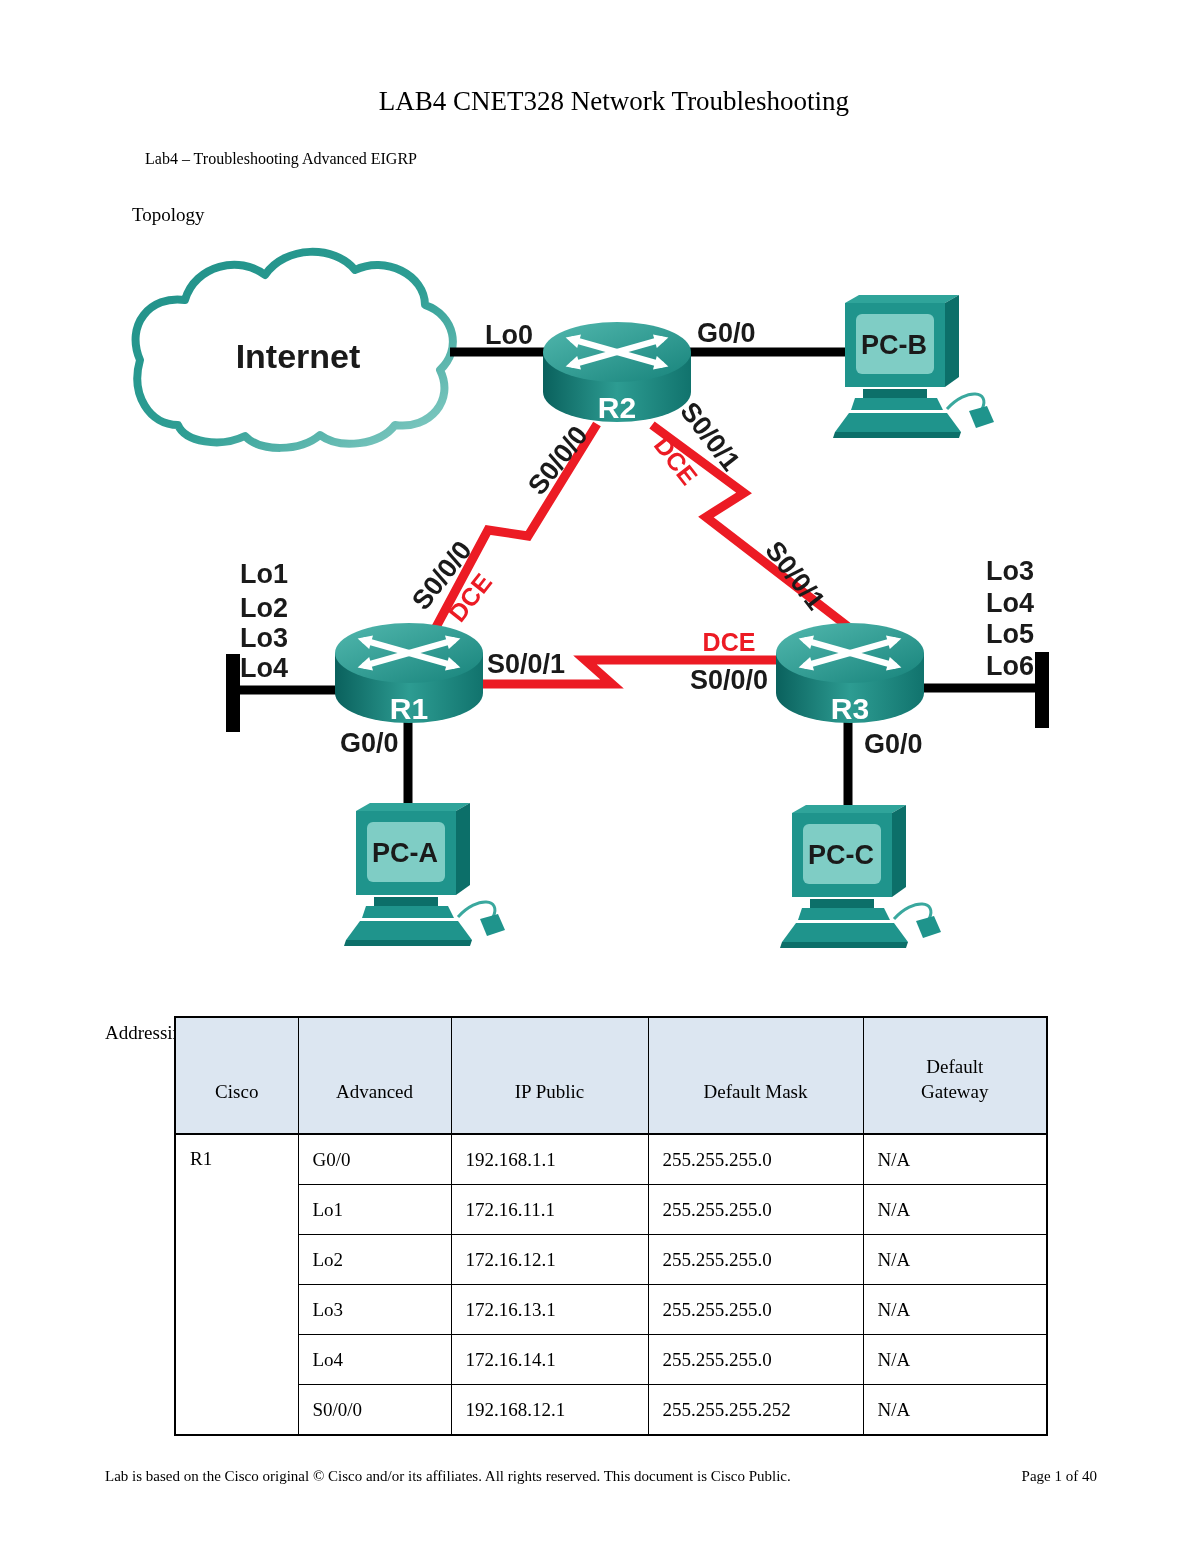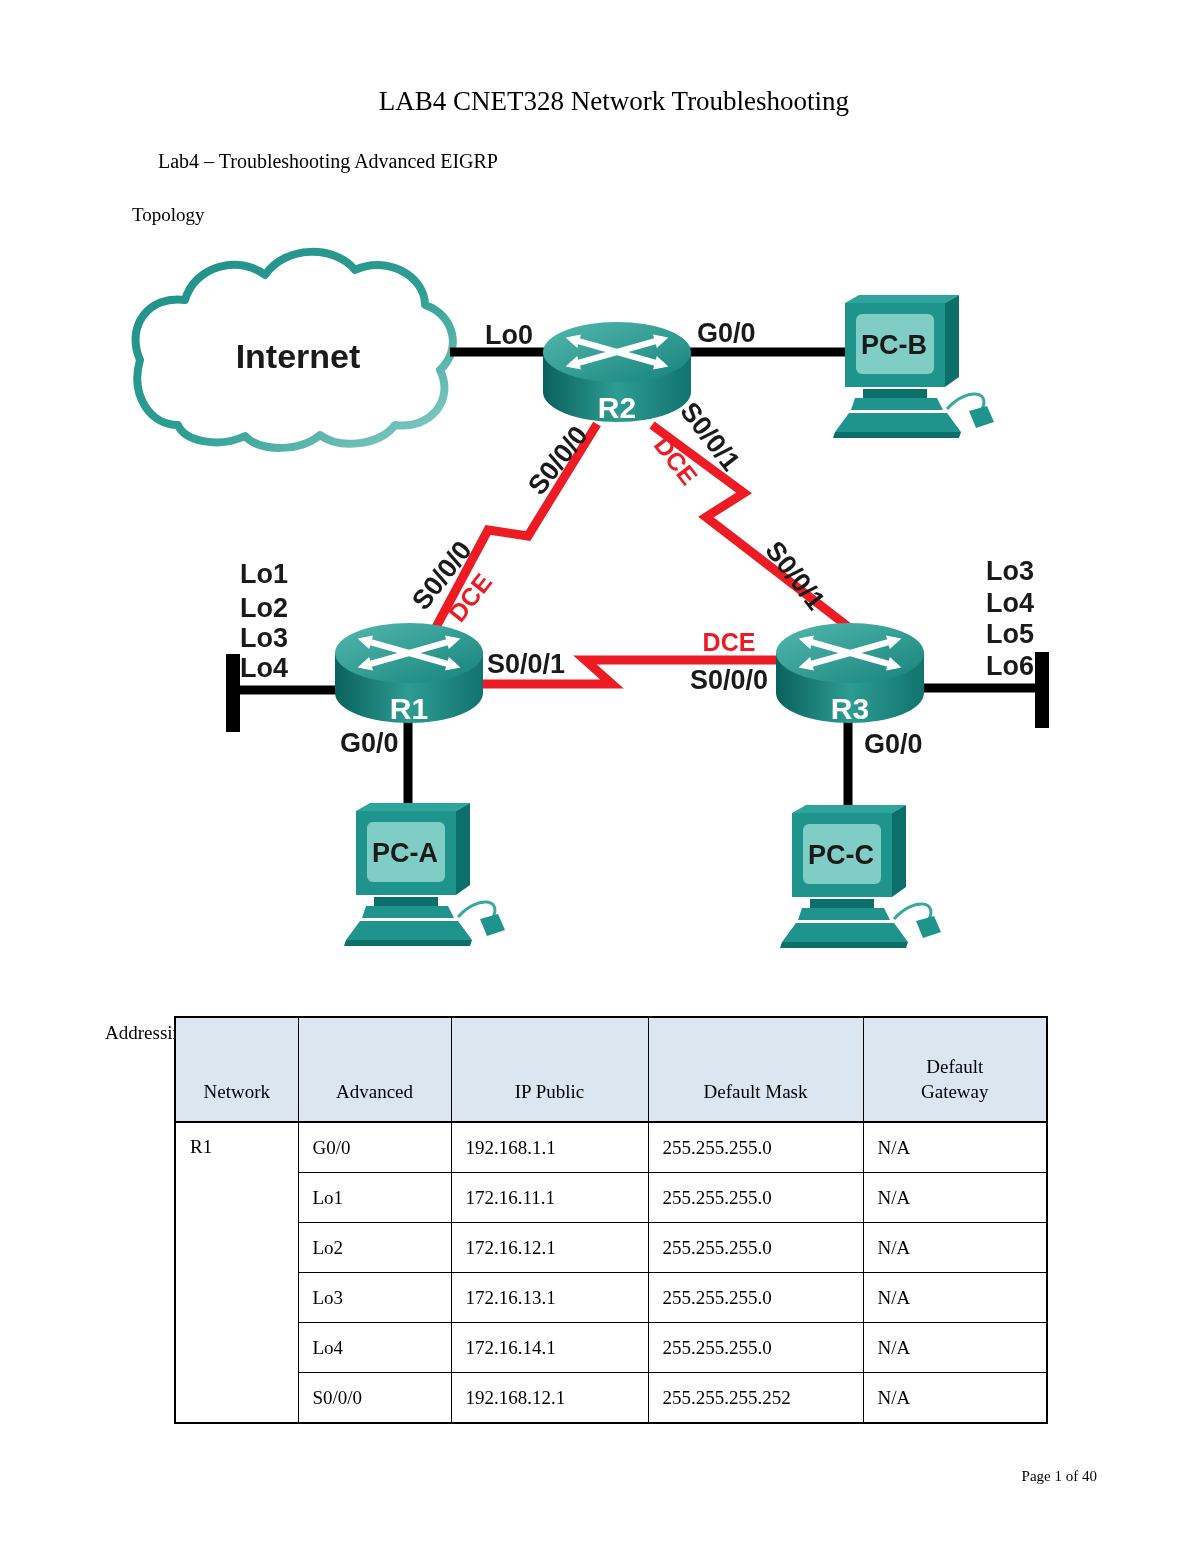--- a/index.html
+++ b/index.html
@@ -9,22 +9,22 @@
     background:#ffffff;
     font-family:"Liberation Serif", serif;
     color:#000;
     overflow:hidden;
   }
   .doc-title{
     position:absolute;top:86px;left:14px;width:1200px;
     text-align:center;font-size:27px;font-weight:400;
   }
   .doc-subtitle{
-    position:absolute;top:150px;left:158px;
-    font-size:20px;
+    position:absolute;top:150px;left:145px;
+    font-size:16px;
   }
   .sec-heading{
     position:absolute;font-size:19px;
   }
   #topology-heading{top:204px;left:105px;margin-left:27px;}
   #table-heading{top:1022px;left:105px;}
   .diagram-svg{
     position:absolute;top:240px;left:0;
   }
   .addr-table{
@@ -35,21 +35,21 @@
   }
   .addr-table th,.addr-table td{
     border:1px solid #000;
   }
   .addr-table thead th{
     background:#dce6f1;
     height:86px;
     font-weight:400;
     text-align:center;
     vertical-align:bottom;
-    padding-bottom:16px;
+    padding-bottom:28px;
   }
   .addr-table thead th .hdr-wrap{
     display:inline-block;max-width:100px;line-height:1.35;
   }
   .addr-table thead tr{border-bottom:2px solid #000;}
   .addr-table td{
     height:49px;
     text-align:left;
     vertical-align:middle;
     padding:0 0 0 14px;
@@ -202,21 +202,21 @@
   <table class="addr-table">
     <colgroup>
       <col style="width:123px">
         <col style="width:153px">
         <col style="width:197px">
         <col style="width:215px">
         <col style="width:184px">
     </colgroup>
     <thead>
       <tr>
-        <th><span class="hdr-wrap">Network</span></th>
+        <th><span class="hdr-wrap">Cisco</span></th>
         <th><span class="hdr-wrap">Advanced</span></th>
         <th><span class="hdr-wrap">IP Public</span></th>
         <th><span class="hdr-wrap" style="max-width:130px">Default Mask</span></th>
         <th><span class="hdr-wrap">Default Gateway</span></th>
       </tr>
     </thead>
     <tbody>
       <tr>
         <td class="device-cell" rowspan="6">R1</td>
         <td>G0/0</td>
@@ -252,15 +252,16 @@
         <td>S0/0/0</td>
         <td>192.168.12.1</td>
         <td>255.255.255.252</td>
         <td>N/A</td>
       </tr>
     </tbody>
   </table>
 
   <div class="footer">
     <span class="footer-right">Page 1 of 40</span>
+    <span>Lab is based on the Cisco original © Cisco and/or its affiliates. All rights reserved. This document is Cisco Public.</span>
   </div>
 
 </div>
 
 </body></html>

